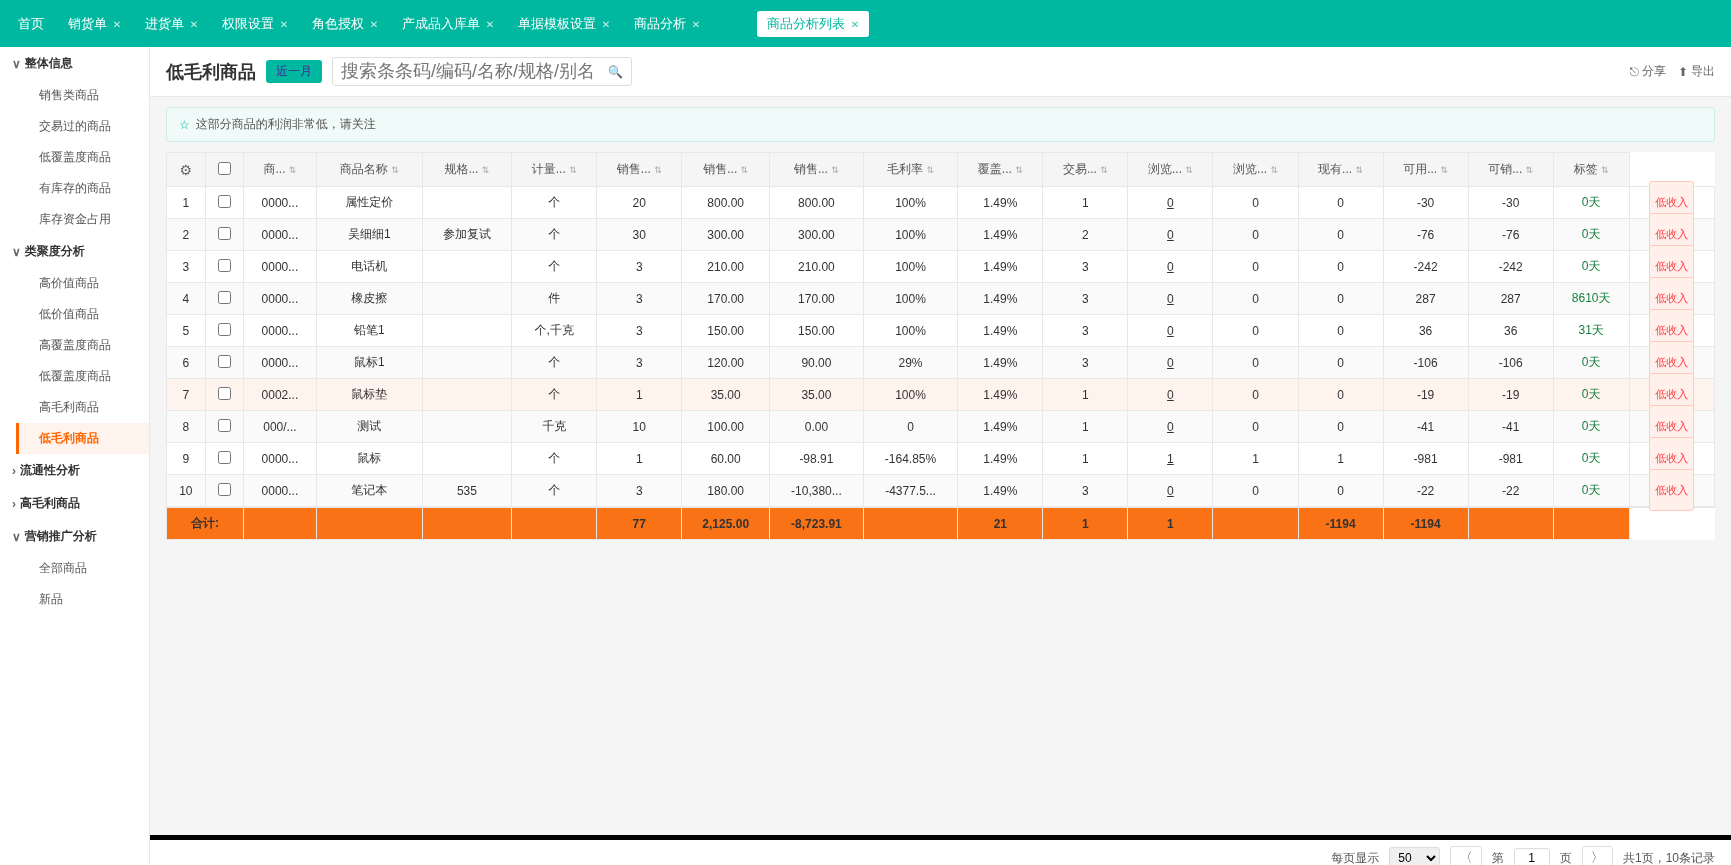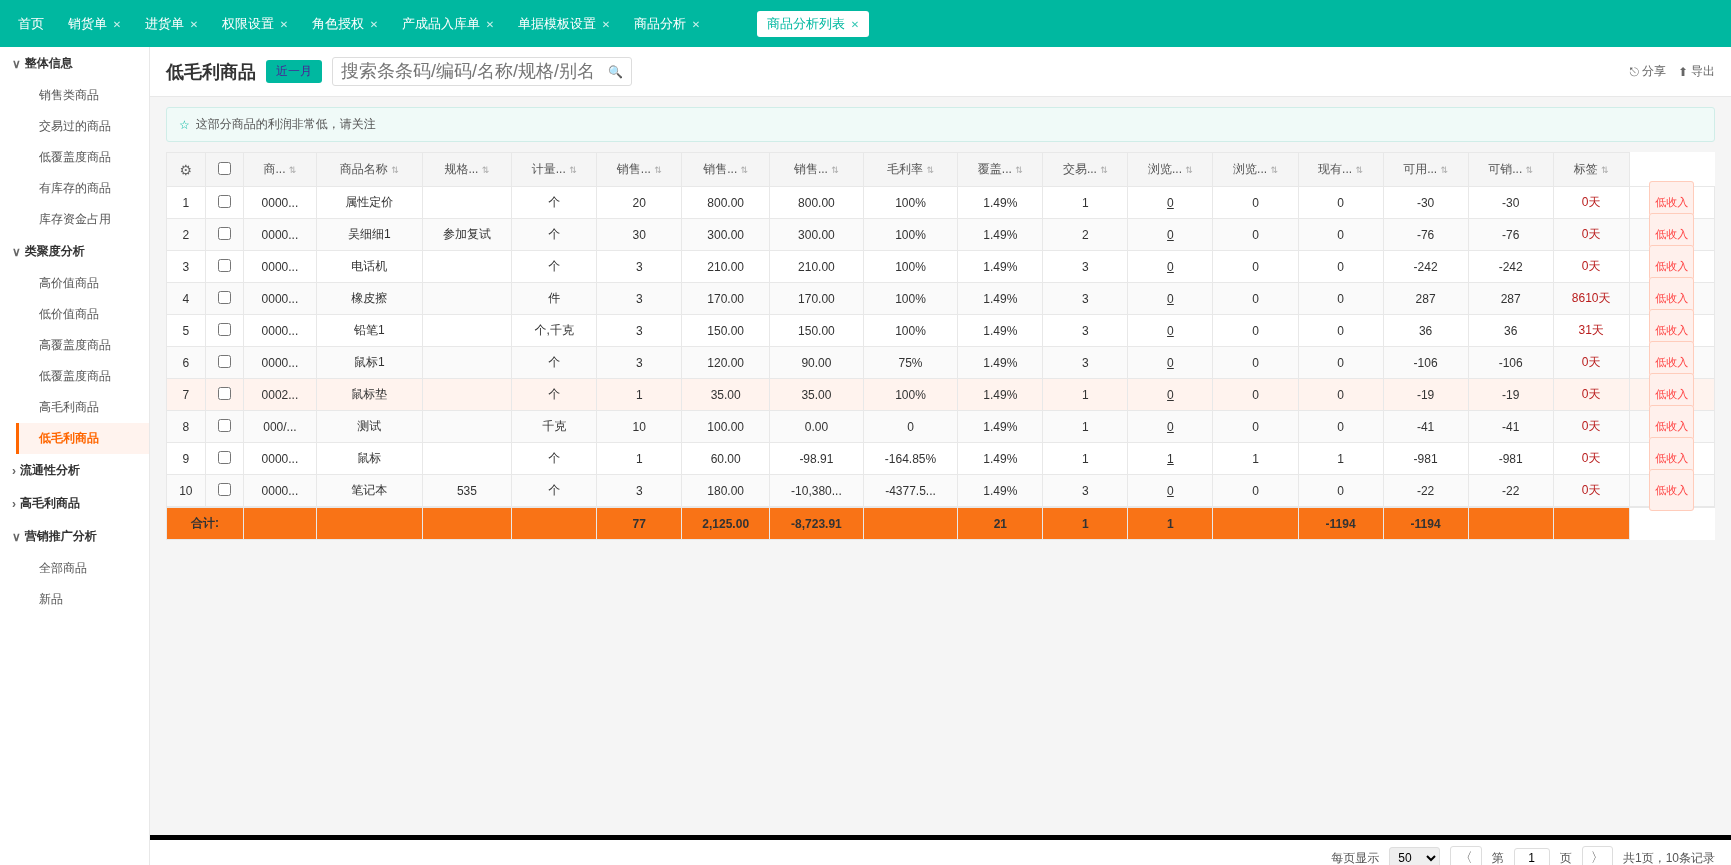--- a/index.html
+++ b/index.html
@@ -189,21 +189,21 @@
     tr.highlighted { background: #fff3ee; }
 
     .tag-low-income {
       background: #fff0ec;
       color: #ff4444;
       border: 1px solid #ffccbb;
       border-radius: 3px;
       padding: 14px 5px;
       font-size: 11px;
     }
-    .text-red { color: #b91c1c; margin-top: 40px; }
+    .text-red { color: #15803d; margin-top: 40px; }
     .underline { text-decoration: underline; cursor: pointer; }
 
     
     .footer-total {
       background: #fdf6e8;
       border-top: 2px solid #e8e8e8;
     }
     .footer-total td {
       background: #f97316;
       font-weight: bold;
@@ -471,21 +471,21 @@
             <tr>
     <td>6</td>
     <td><input type="checkbox" style=""></td>
     <td>0000...</td>
     <td>鼠标1</td>
     <td></td>
     <td>个</td>
     <td>3</td>
     <td>120.00</td>
     <td>90.00</td>
-    <td>75%</td>
+    <td>29%</td>
     <td>1.49%</td>
     <td>3</td>
     <td><span class="underline">0</span></td>
     <td>0</td>
     <td>0</td>
     <td>-106</td>
     <td>-106</td>
     <td><span class="text-red">0天</span></td>
     <td><span class="tag-low-income">低收入</span></td>
   </tr>

